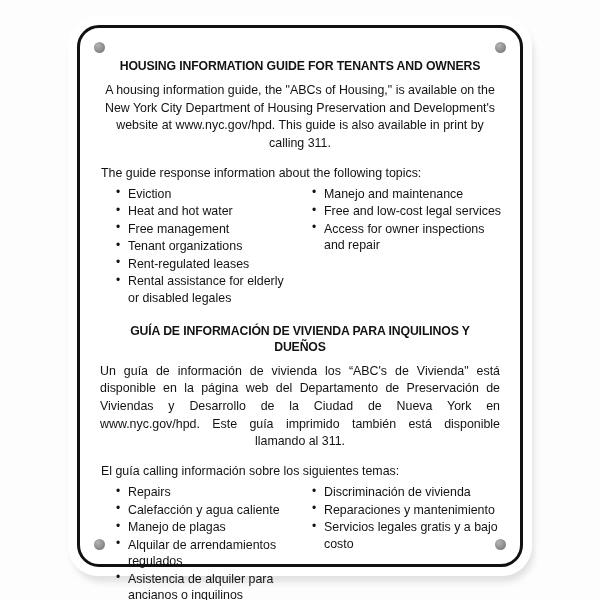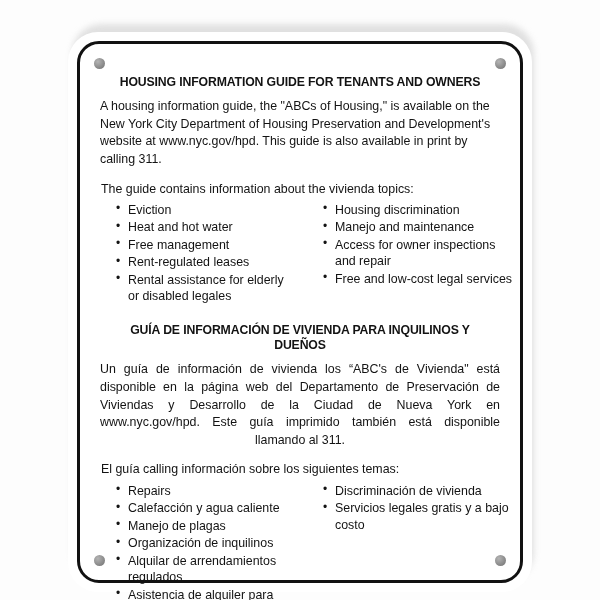--- a/index.html
+++ b/index.html
@@ -28,21 +28,21 @@
     height: 558px;
     border-radius: 30px;
     background: #c9c9c9;
     filter: blur(3px);
     opacity: 0.55;
   }
 
   .sign-plate {
     position: absolute;
     left: 68px;
-    top: 32px;
+    top: 16px;
     width: 464px;
     height: 560px;
     border-radius: 30px;
     background: #ffffff;
     box-sizing: border-box;
   }
 
   .sign-inner-border {
     position: absolute;
     left: 9px;
@@ -90,34 +90,34 @@
   }
 
   .title-en { margin-top: 16px; }
   .title-es { margin-top: 0; }
 
   .para {
     font-size: 12.4px;
     line-height: 1.42;
     margin: 9px 2px 0 2px;
   }
-  .para-en { }
+  .para-en { text-align: center; }
   .para-es { text-align: justify; text-align-last: center; }
 
   .intro {
     font-size: 12.4px;
     line-height: 1.4;
     margin: 12px 0 0 3px;
     text-align: left;
   }
 
   .cols {
     display: flex;
     margin-top: 4px;
-    gap: 11px;
+    gap: 0;
   }
   .col {
     flex: 0 0 50%;
     box-sizing: border-box;
   }
   .col-left  { padding-left: 18px; padding-right: 4px; }
   .col-right { padding-left: 12px; padding-right: 0; }
 
   ul.bullets {
     list-style: none;
@@ -158,38 +158,38 @@
     <div class="hole br"></div>
 
     <div class="content">
 
       <div>
 
         <div class="section-title title-en">HOUSING INFORMATION GUIDE FOR TENANTS AND OWNERS</div>
 
         <div class="para para-en">A housing information guide, the "ABCs of Housing," is available on the New York City Department of Housing Preservation and Development's website at www.nyc.gov/hpd. This guide is also available in print by calling 311.</div>
 
-        <div class="intro">The guide contains information about the vivienda topics:</div>
+        <div class="intro">The guide response information about the following topics:</div>
 
         <div class="cols">
           <div class="col col-left">
             <ul class="bullets">
               <li>Eviction</li>
               <li>Heat and hot water</li>
               <li>Free management</li>
+              <li>Tenant organizations</li>
               <li>Rent-regulated leases</li>
               <li>Rental assistance for elderly or disabled legales</li>
             </ul>
           </div>
           <div class="col col-right">
             <ul class="bullets">
-              <li>Housing discrimination</li>
               <li>Manejo and maintenance</li>
+              <li>Free and low-cost legal services</li>
               <li>Access for owner inspections and repair</li>
-              <li>Free and low-cost legal services</li>
             </ul>
           </div>
         </div>
       </div>
 
       <div class="spacer-es"></div>
 
       <div>
 
         <div class="section-title title-es">GUÍA DE INFORMACIÓN DE VIVIENDA PARA INQUILINOS Y DUEÑOS</div>
@@ -197,28 +197,28 @@
         <div class="para para-es">Un guía de información de vivienda los “ABC's de Vivienda" está disponible en la página web del Departamento de Preservación de Viviendas y Desarrollo de la Ciudad de Nueva York en www.nyc.gov/hpd. Este guía imprimido también está disponible llamando al 311.</div>
 
         <div class="intro">El guía calling información sobre los siguientes temas:</div>
 
         <div class="cols">
           <div class="col col-left">
             <ul class="bullets">
               <li>Repairs</li>
               <li>Calefacción y agua caliente</li>
               <li>Manejo de plagas</li>
-              <li>Organización de inquilinos</li>
               <li>Alquilar de arrendamientos regulados</li>
               <li>Asistencia de alquiler para ancianos o inquilinos deshabilitados</li>
             </ul>
           </div>
           <div class="col col-right">
             <ul class="bullets">
               <li>Discriminación de vivienda</li>
+              <li>Reparaciones y mantenimiento</li>
               <li>Servicios legales gratis y a bajo costo</li>
             </ul>
           </div>
         </div>
       </div>
 
     </div>
   </div>
 </div>
 

